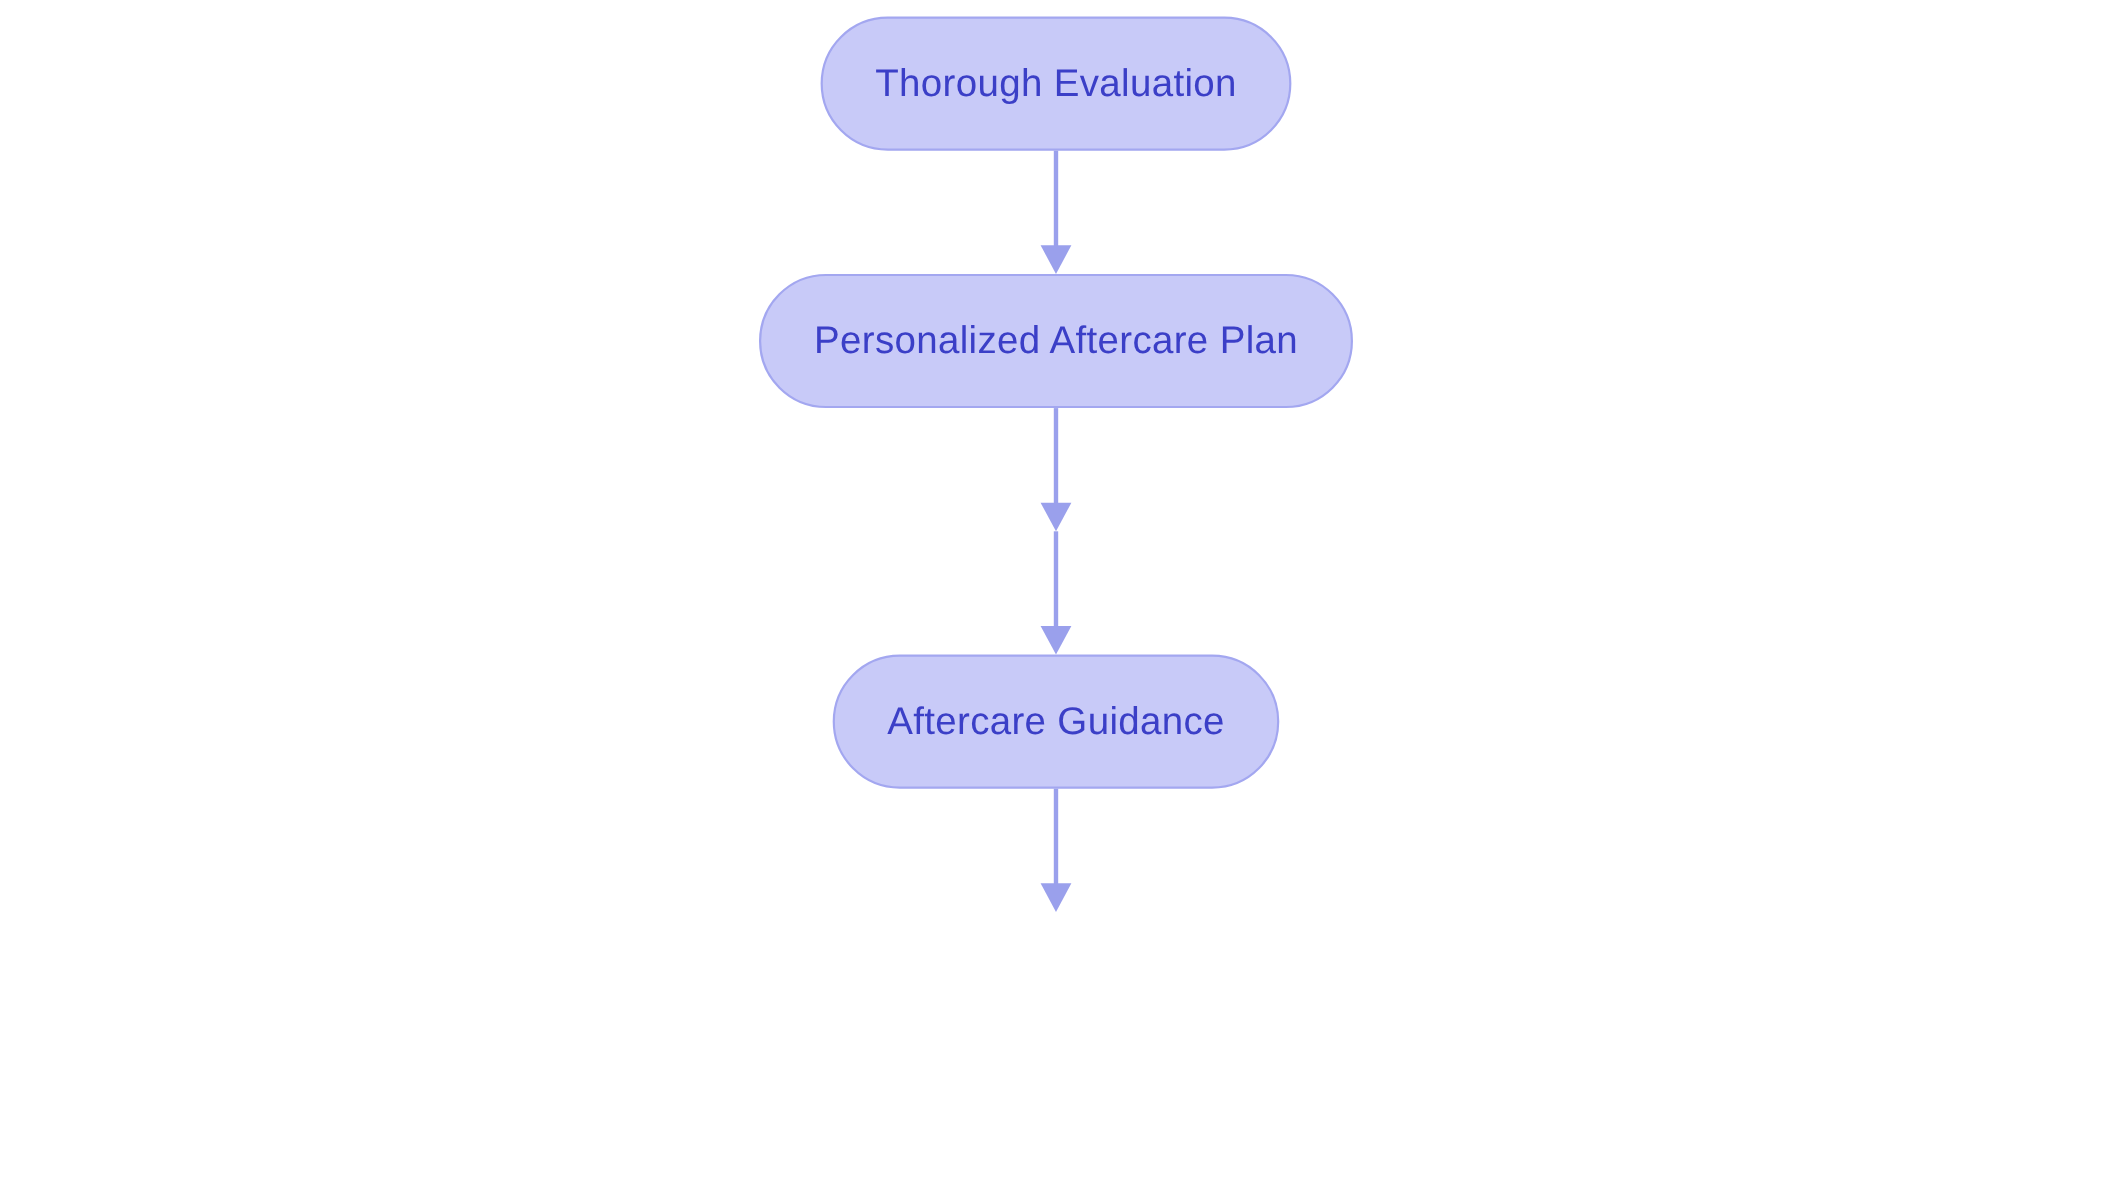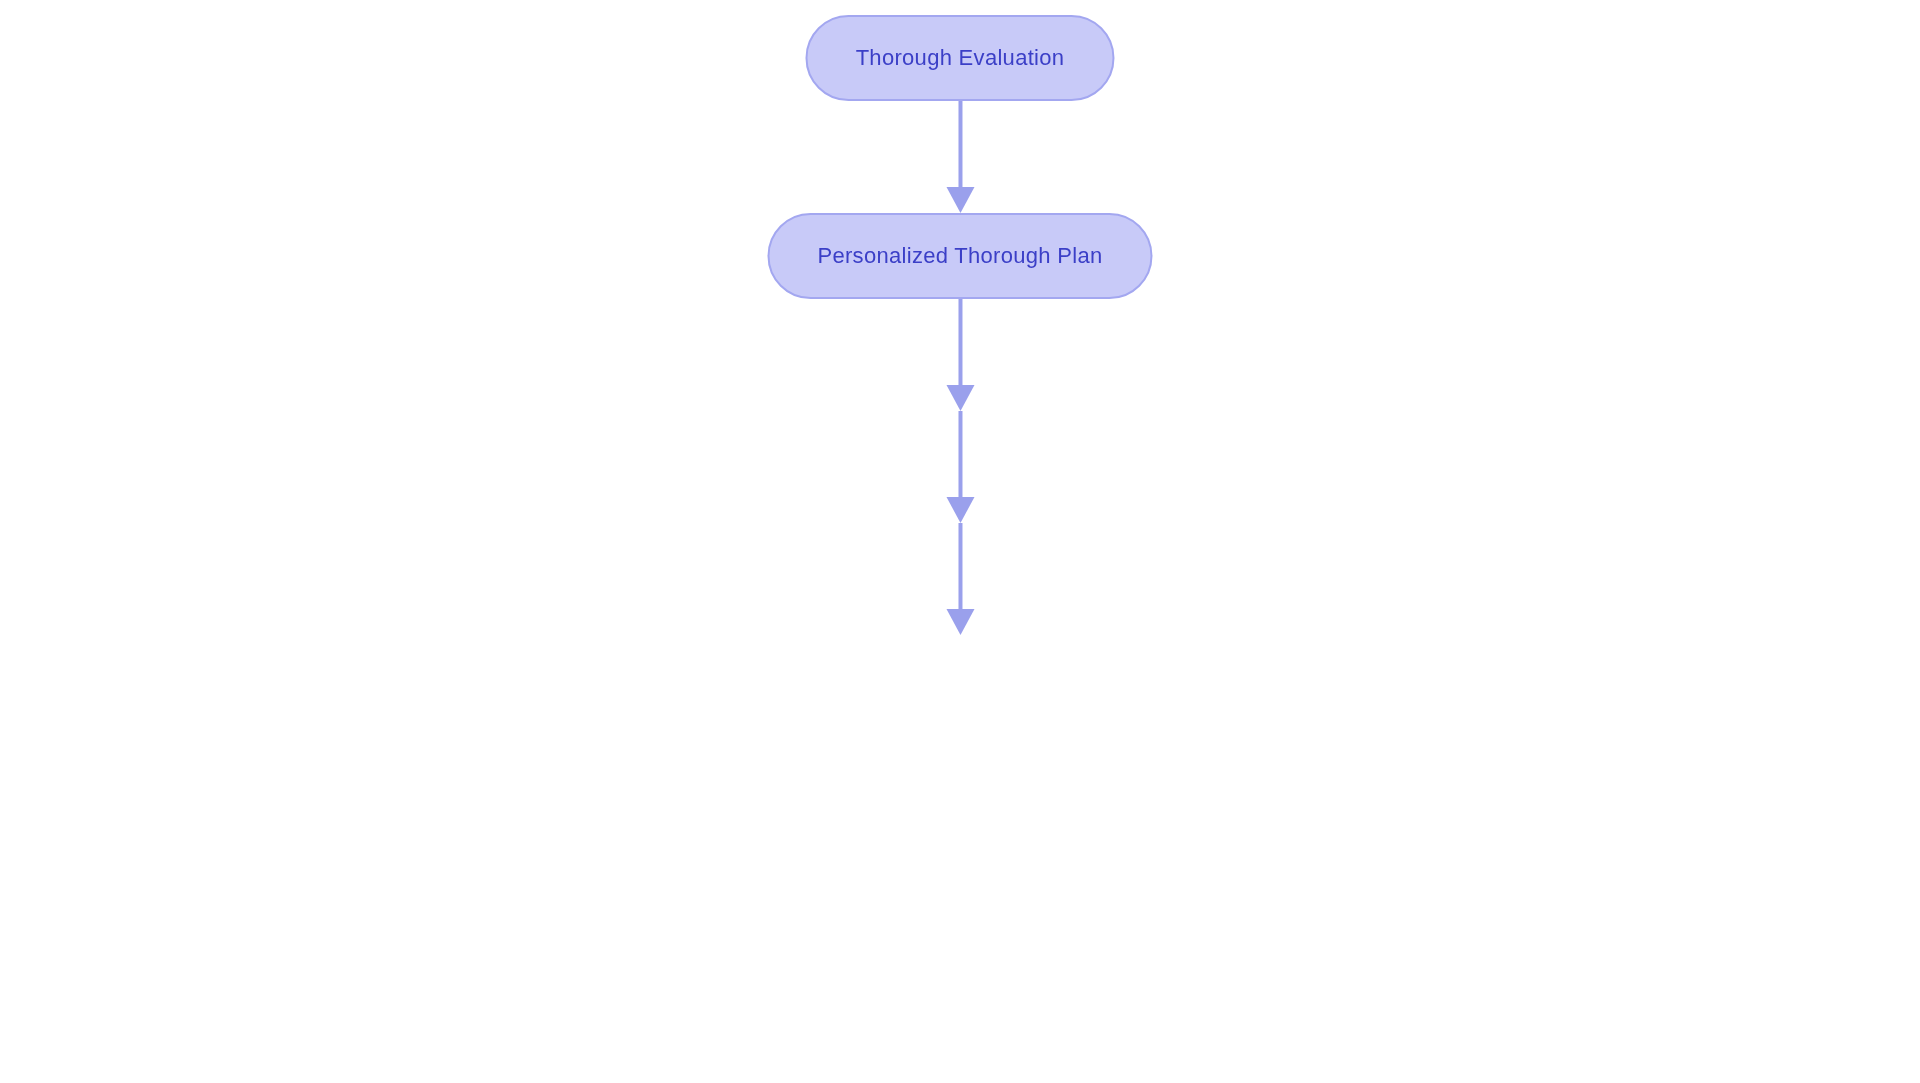--- a/index.html
+++ b/index.html
@@ -23,27 +23,27 @@
     top: 15px;
     transform: translateX(-50%);
     display: flex;
     flex-direction: column;
     align-items: center;
   }
   .node {
     display: flex;
     align-items: center;
     justify-content: center;
-    height: 86px;
+    height: 122px;
     padding: 0 48px;
     background: var(--node-fill);
     border: 2px solid var(--node-border);
     border-radius: 62px;
     color: var(--node-text);
-    font-size: 22px;
+    font-size: 35px;
     font-weight: 500;
     letter-spacing: 0.3px;
     white-space: nowrap;
   }
   .connector {
     height: 112px;
     width: 30px;
     display: flex;
     flex-direction: column;
     align-items: center;
@@ -70,34 +70,37 @@
   <div class="node">
     <span>Thorough Evaluation</span>
   </div>
 
   <div class="connector">
     <div class="line"></div>
     <div class="head"></div>
   </div>
 
   <div class="node">
-    <span>Personalized Thorough Plan</span>
+    <span>Personalized Aftercare Plan</span>
   </div>
 
   <div class="connector">
     <div class="line"></div>
     <div class="head"></div>
   </div>
 
 
   <div class="connector">
     <div class="line"></div>
     <div class="head"></div>
   </div>
 
+  <div class="node">
+    <span>Aftercare Guidance</span>
+  </div>
 
   <div class="connector">
     <div class="line"></div>
     <div class="head"></div>
   </div>
 
 
 </div>
 
 </body></html>

